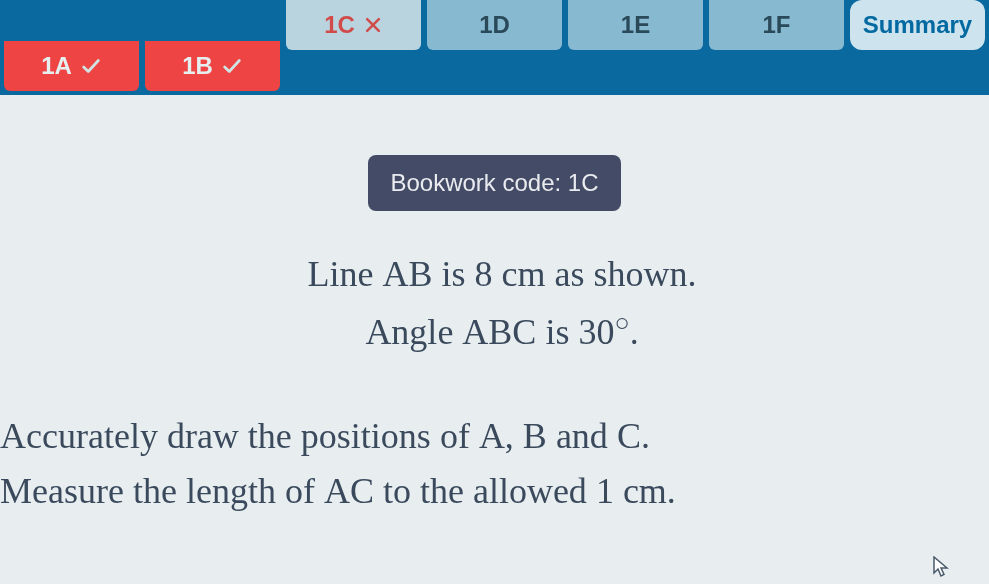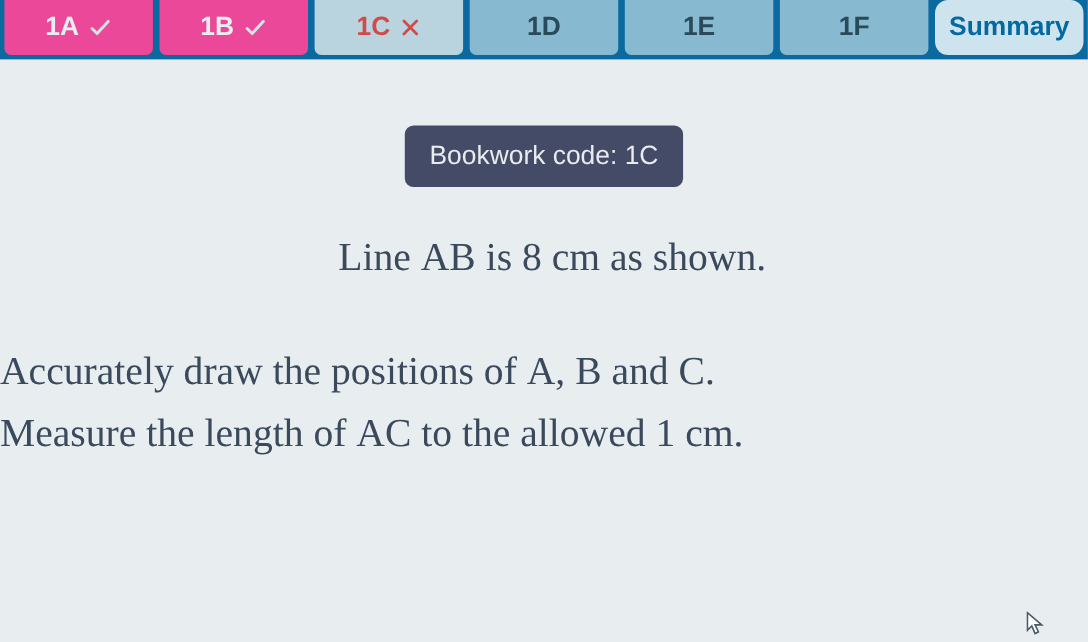--- a/index.html
+++ b/index.html
@@ -23,21 +23,21 @@
       justify-content: center;
       gap: 8px;
       height: 50px;
       flex: 1;
       border-radius: 0 0 6px 6px;
       font-size: 24px;
       font-weight: 600;
       cursor: pointer;
       color: #2a4056;
     }
-    .tab.done { background: #ec4899; color: #e6efef; }
+    .tab.done { background: #ef4444; color: #e6efef; margin-top: 41px; }
     .tab.wrong { background: #b9d4de; }
     .tab.pending { background: #87b9d0; color: #2a4a5a; }
     .tab.summary { background: #cde3ee; color: #0369a1; font-size: 24px; border-radius: 12px; }
     .check-icon { width: 22px; height: 22px; }
     .x-icon { width: 20px; height: 20px; }
     .wrong-label { color: #d14b4b; }
 
     .info-row {
       display: flex;
       align-items: flex-end;
@@ -123,20 +123,23 @@
 <div class="info-row">
   <div class="badge">
     <span>Bookwork code: 1C</span>
   </div>
 </div>
 
 <div class="question">
   <div class="line">
     <span>Line </span><span class="mathvar">AB</span><span> is </span><span class="mathvar">8 cm</span><span> as shown.</span>
   </div>
+  <div class="line">
+    <span>Angle </span><span class="mathvar">ABC</span><span> is </span><span class="mathvar">30</span><span class="deg">○</span><span>.</span>
+  </div>
 </div>
 
 <div class="task">
   <div class="line">
     <span>Accurately draw the positions of </span><span class="mathvar">A, B</span><span> and </span><span class="mathvar">C</span><span>.</span>
   </div>
   <div class="line">
     <span>Measure the length of </span><span class="mathvar">AC</span><span> to the allowed </span><span class="mathvar">1 cm</span><span>.</span>
   </div>
 </div>

